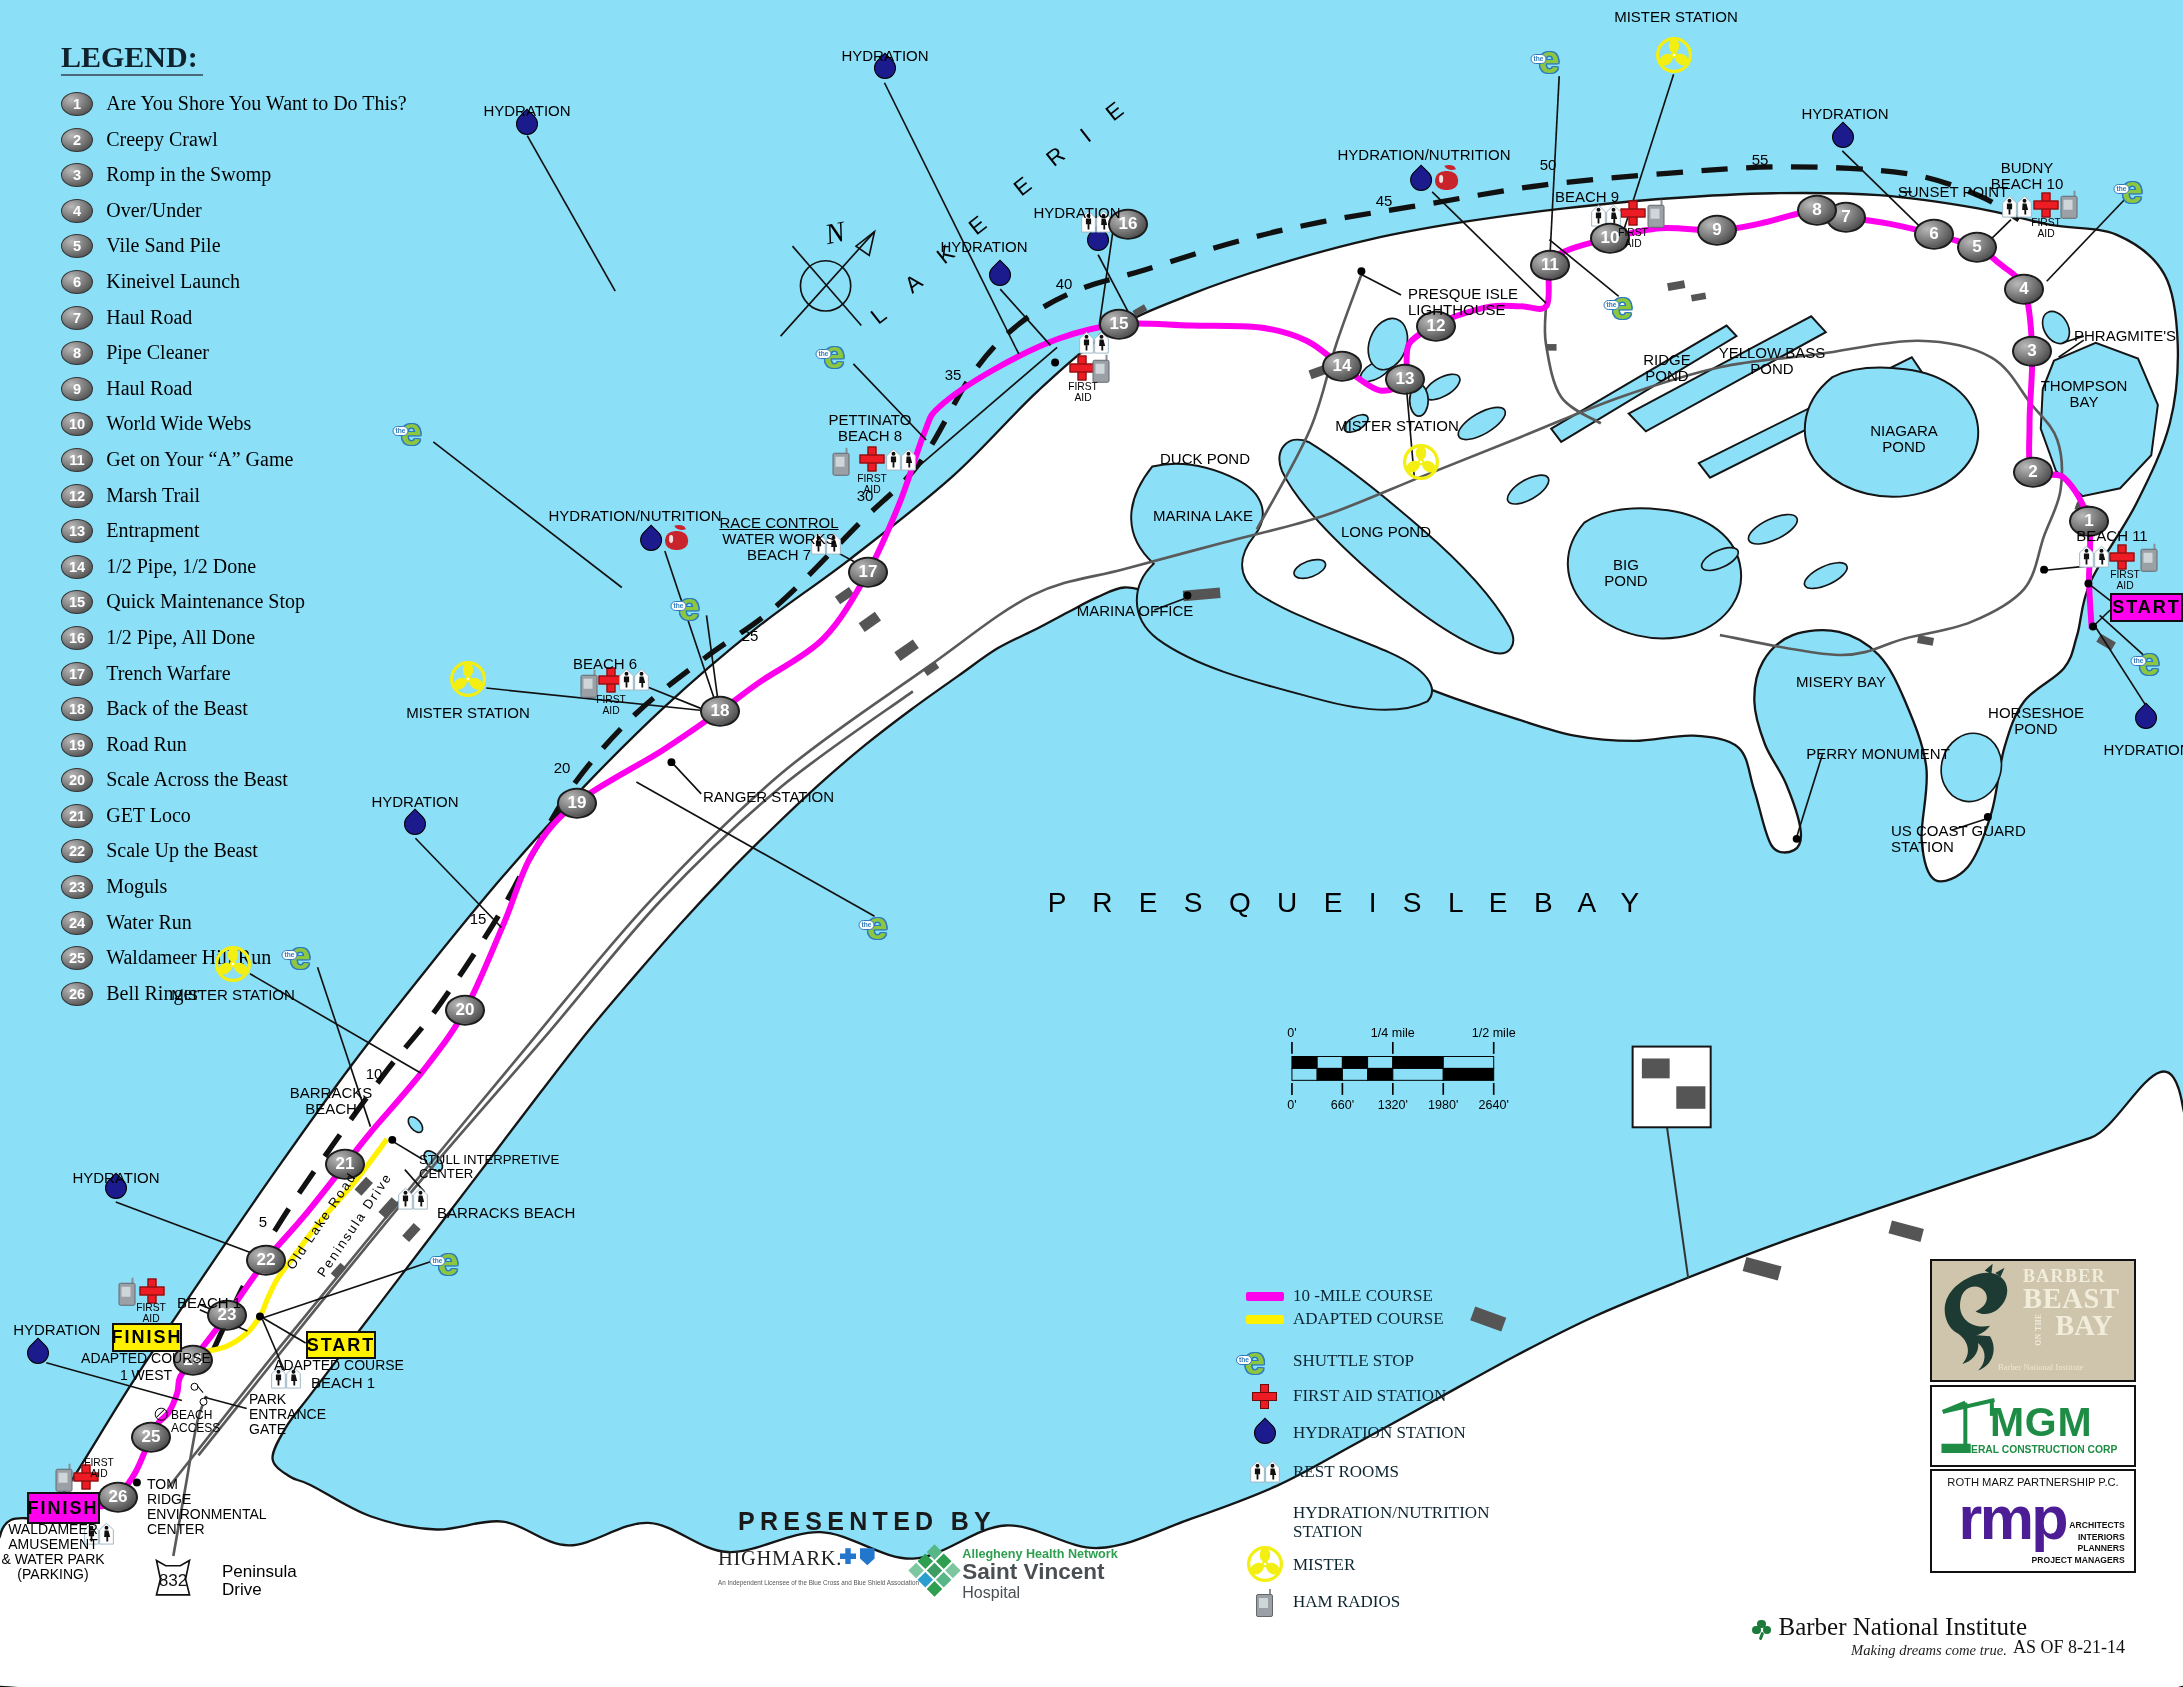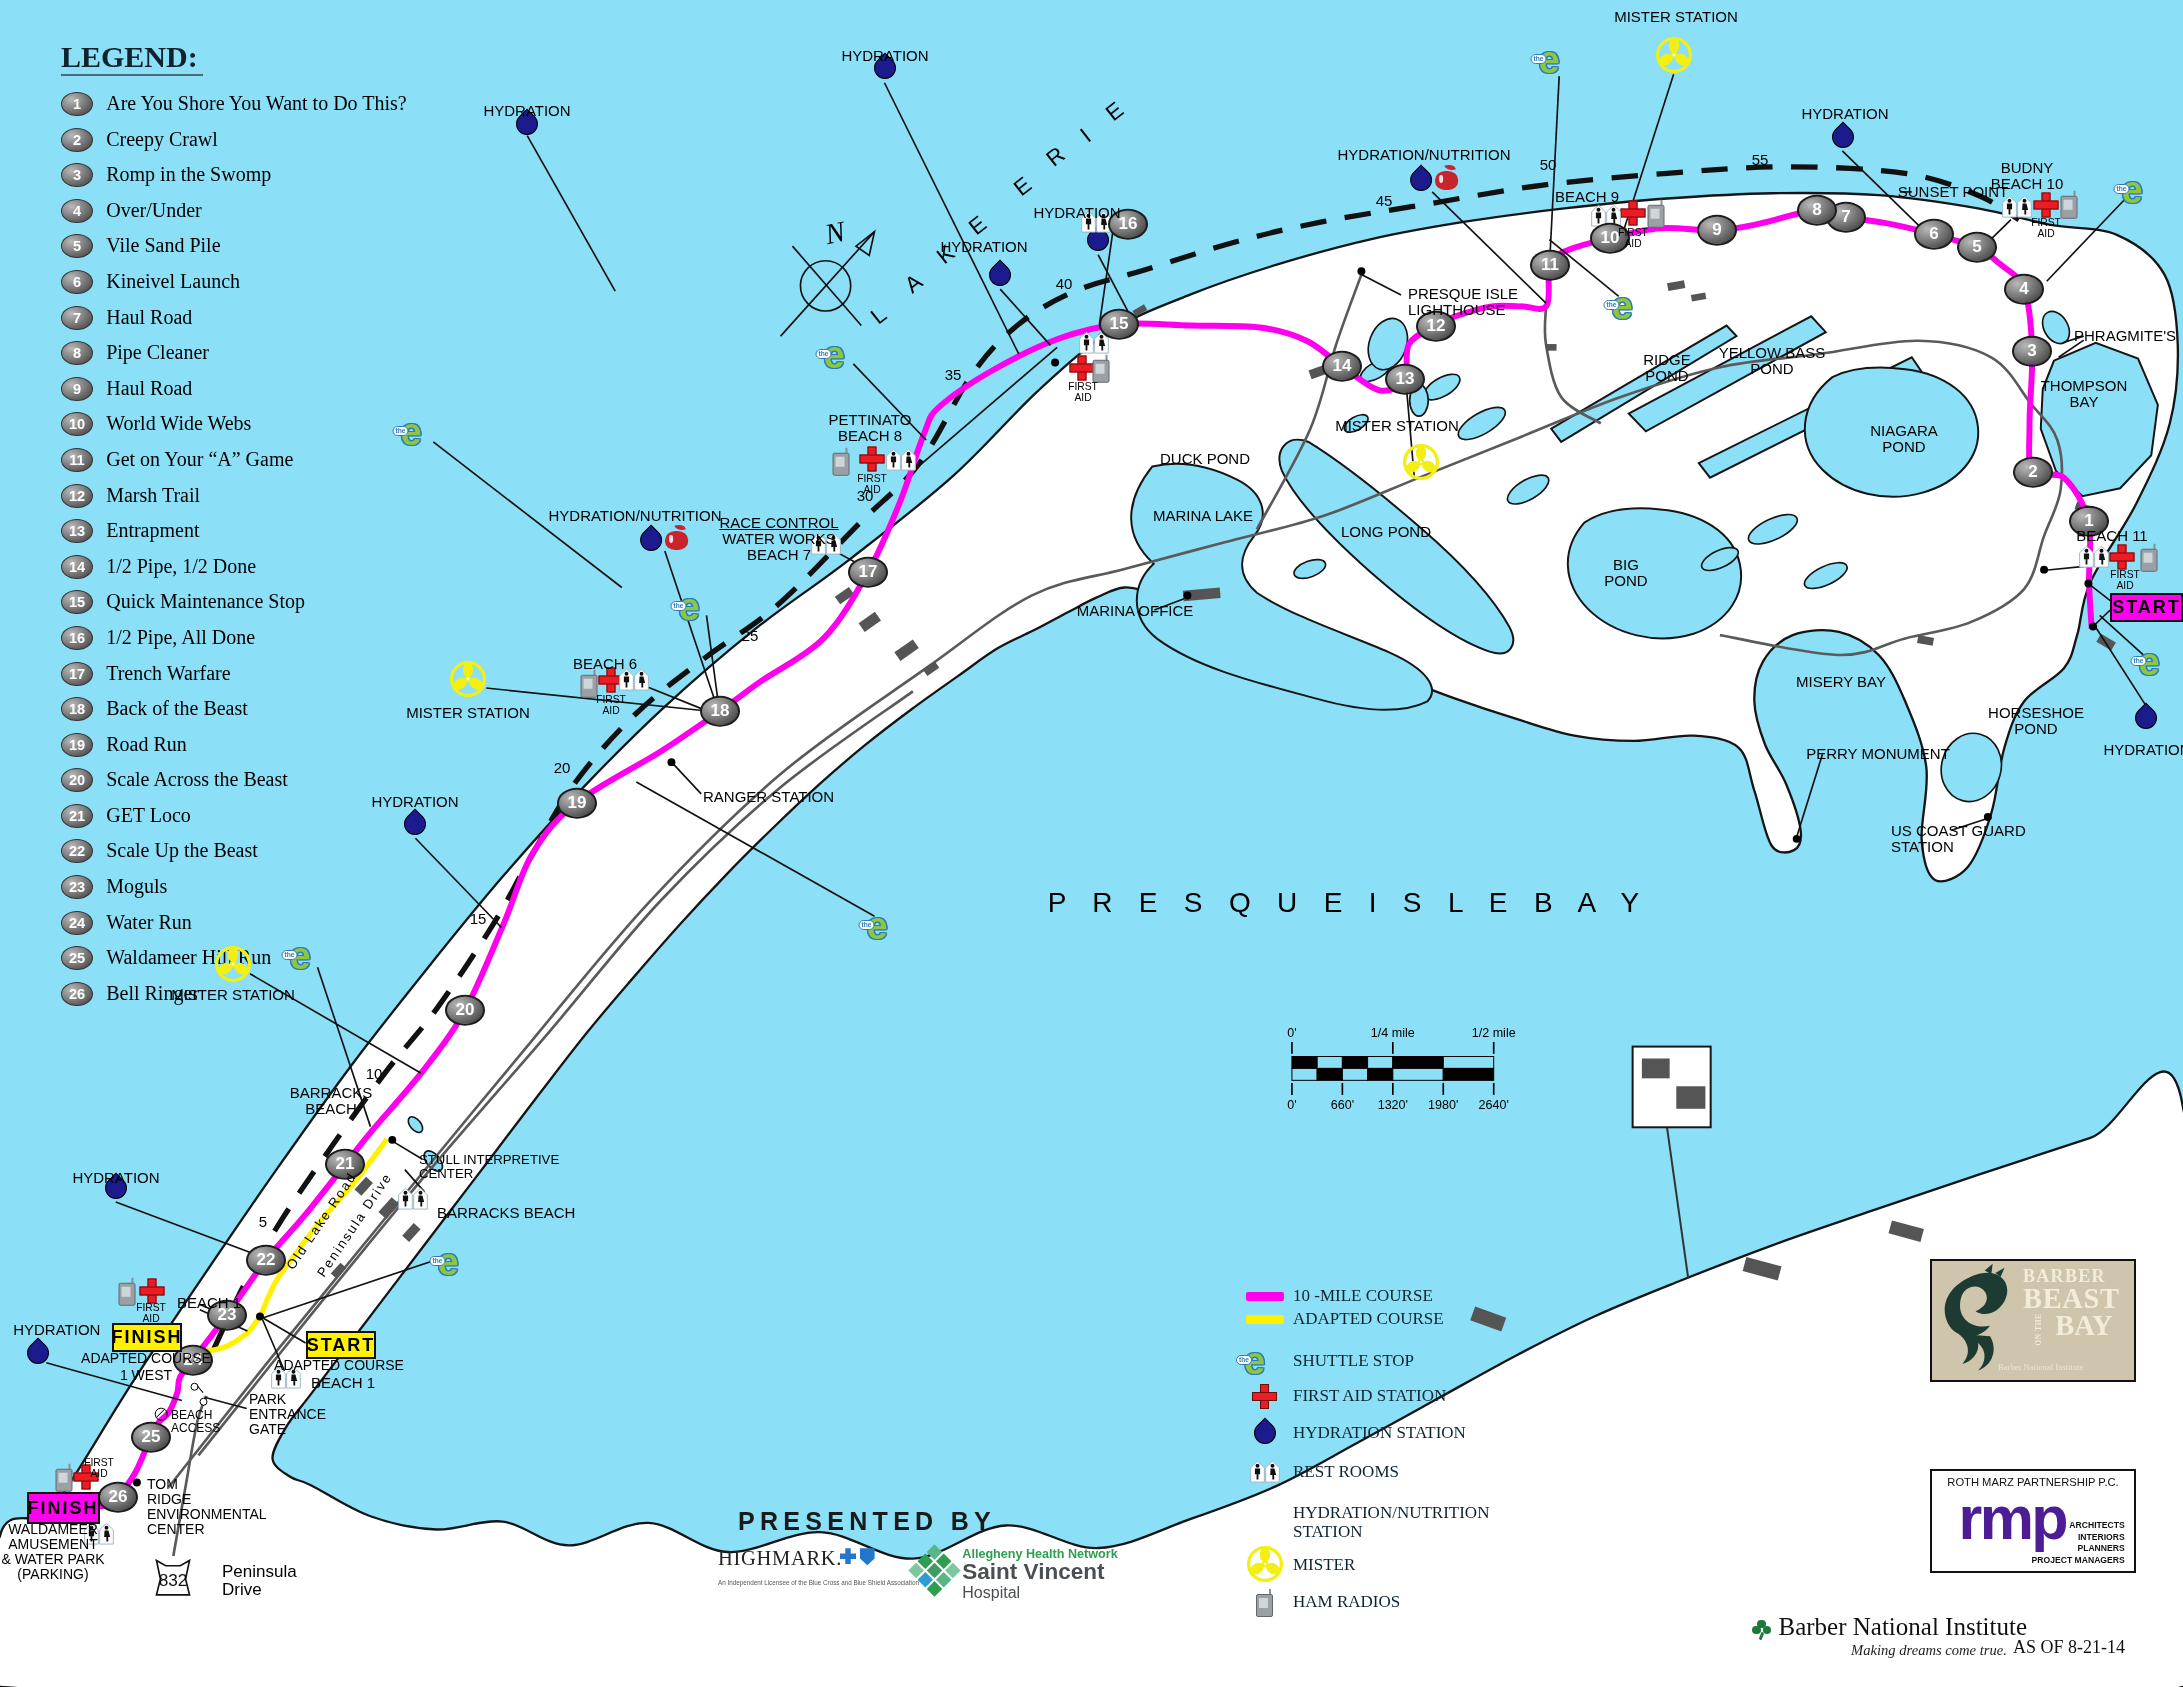--- a/index.html
+++ b/index.html
@@ -556,20 +556,33 @@
         <path d="M40,110 C56,122 60,140 46,156 C60,152 72,140 70,124 C84,136 82,154 70,166 C92,158 100,134 88,114 Z" fill="#1d3a33"></path>
       </svg>
       <div class="txt">
         <div class="b1">BARBER</div>
         <div class="b2">BEAST</div>
         <div><span class="onthe">ON THE</span><span class="b3">BAY</span></div>
       </div>
       <div class="bni">Barber National Institute</div>
     </div>
 
+    <div id="mgm-box" class="logo-box">
+      <svg width="60" height="63" viewBox="0 0 90 95" style="position:absolute;left:4px;top:5.3px;">
+        <g stroke="#1e8c45" stroke-width="6" fill="none">
+          <line x1="44" y1="88" x2="44" y2="16"></line>
+          <line x1="10" y1="30" x2="88" y2="12"></line>
+          <line x1="10" y1="30" x2="44" y2="16"></line>
+          <line x1="84" y1="13" x2="84" y2="36"></line>
+        </g>
+        <rect x="8" y="78" width="44" height="14" fill="#1e8c45"></rect>
+      </svg>
+      <div class="mgm">MGM</div>
+      <div class="sub">GENERAL CONSTRUCTION CORP</div>
+    </div>
 
     <div id="rmp-box" class="logo-box">
       <div class="t">ROTH MARZ PARTNERSHIP P.C.</div>
       <div class="rmp">rmp</div>
       <div class="col" id="rmp-lines">
           <div>ARCHITECTS</div>
           <div>INTERIORS</div>
           <div>PLANNERS</div>
           <div>PROJECT MANAGERS</div>
         </div>

